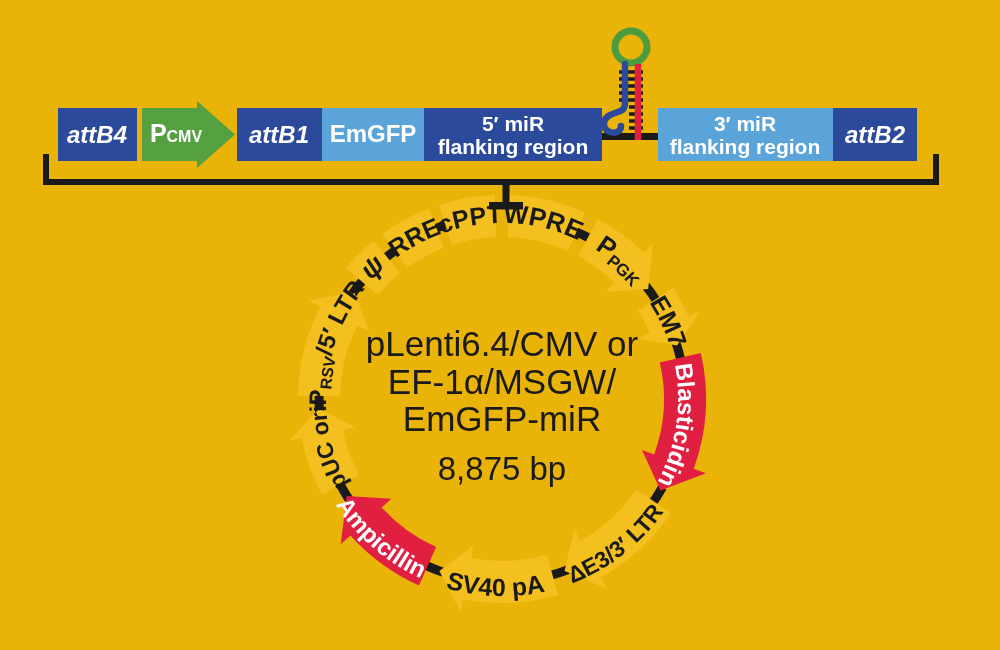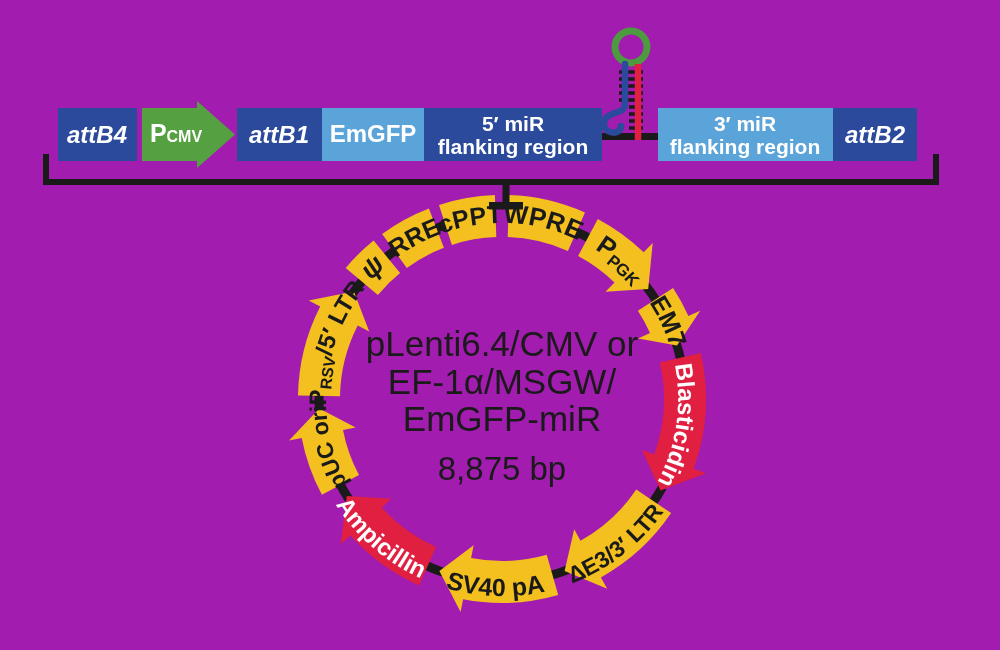--- a/index.html
+++ b/index.html
@@ -1,16 +1,16 @@
 <!DOCTYPE html>
 <html><head>
 <meta charset="utf-8">
 <style>
   html,body{margin:0;padding:0;background:#ffffff;}
-  .canvas{position:relative;width:1000px;height:650px;background:#a21caf;overflow:hidden;}
+  .canvas{position:relative;width:1000px;height:650px;background:#eab308;overflow:hidden;}
   svg{font-family:"Liberation Sans","DejaVu Sans",sans-serif;}
   .boxlabel{fill:#ffffff;font-weight:700;font-size:24px;text-anchor:middle;}
   .italic{font-style:italic;}
   .mirlabel{fill:#ffffff;font-weight:700;font-size:21px;text-anchor:middle;}
   .pcmv-main{font-size:25px;}
   .pcmv-sub{font-size:16px;}
   .ctitle{fill:#1a1a1a;font-weight:400;font-size:35px;text-anchor:middle;}
   .csize{fill:#1a1a1a;font-weight:400;font-size:33px;text-anchor:middle;}
 </style>
 </head>

